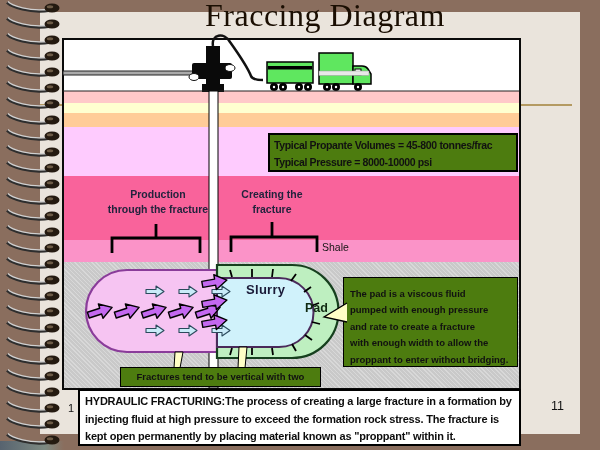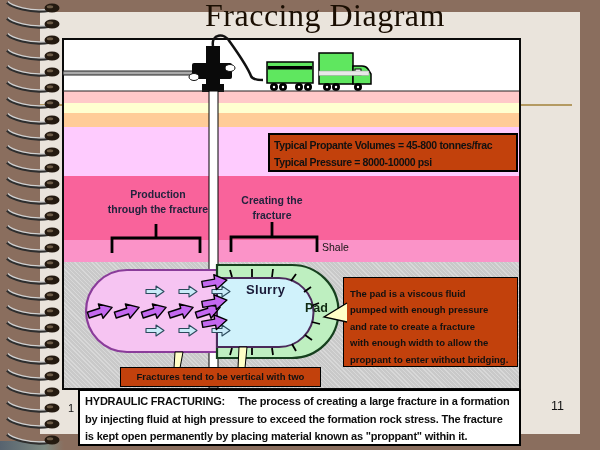--- a/index.html
+++ b/index.html
@@ -24,37 +24,37 @@
   .layer{position:absolute;left:0;width:455px;}
   #layer-topsoil {top:51px;height:12px;background:#FFC9C9;}
   #layer-sand    {top:63px;height:10px;background:#FFFFD0;}
   #layer-orange  {top:73px;height:14px;background:#FFCC98;}
   #layer-lavender{top:87px;height:49px;background:#FECBFE;}
   #layer-shale-dark {top:136px;height:64px;background:#F9639B;}
   #layer-shale-light{top:200px;height:22px;background:#FB93C8;}
   #layer-gray{top:222px;height:126px;background:#C9C9C9;
     background-image:repeating-linear-gradient(45deg,rgba(255,255,255,.28) 0 1px,rgba(0,0,0,0) 1px 3px);}
   
-  .notebox{background:#c2410c;border:2px solid #000;box-sizing:border-box;color:#111;}
+  .notebox{background:#4d7c0f;border:2px solid #000;box-sizing:border-box;color:#111;}
   #info-box{left:268px;top:133px;width:250px;height:39px;padding:2px 4px;
     font-size:10.5px;font-weight:700;line-height:17px;letter-spacing:-.35px;white-space:nowrap;}
   .seclabel{color:#23233d;font-weight:700;text-align:center;line-height:15px;font-size:10.5px;}
   #label-production{left:100px;top:187px;width:116px;}
-  #label-creating{left:224px;top:187px;width:96px;margin-top:6px;}
+  #label-creating{left:224px;top:187px;width:96px;}
   #label-shale{left:322px;top:241px;font-size:10.5px;font-weight:400;color:#151515;}
   #label-slurry{left:246px;top:282px;font-size:13px;font-weight:700;color:#1a1a38;letter-spacing:.3px;}
   #label-pad{left:305px;top:301px;font-size:12.5px;font-weight:700;color:#102a12;}
   #pad-callout{left:343px;top:277px;width:175px;height:90px;padding:8px 6px;
     font-size:9.5px;font-weight:700;line-height:16.4px;border-width:1.6px;}
   #fractures-box{left:120px;top:367px;width:201px;height:20px;text-align:center;
     font-size:9.5px;font-weight:700;line-height:18px;border-width:1.6px;}
   #definition-box{left:78px;top:389px;width:443px;height:57px;background:#fff;
     border:2px solid #000;box-sizing:border-box;padding:2px 5px;
     font-size:11px;font-weight:600;line-height:17.5px;letter-spacing:-.2px;color:#0d0d0d;}
-  .def-head{font-weight:800;margin-right:13px;}
+  .def-head{font-weight:800;margin-right:0;}
   #corner-number{left:68px;top:402px;font-size:11px;color:#111;}
   #page-number{left:551px;top:399px;font-size:12.5px;color:#111;}
   svg{display:block;}
 </style>
 </head>
 <body>
 
 <div class="abs" id="cream"></div>
 <div class="abs" id="gold-line"></div>
 <div class="abs" id="slate-strip"></div>

